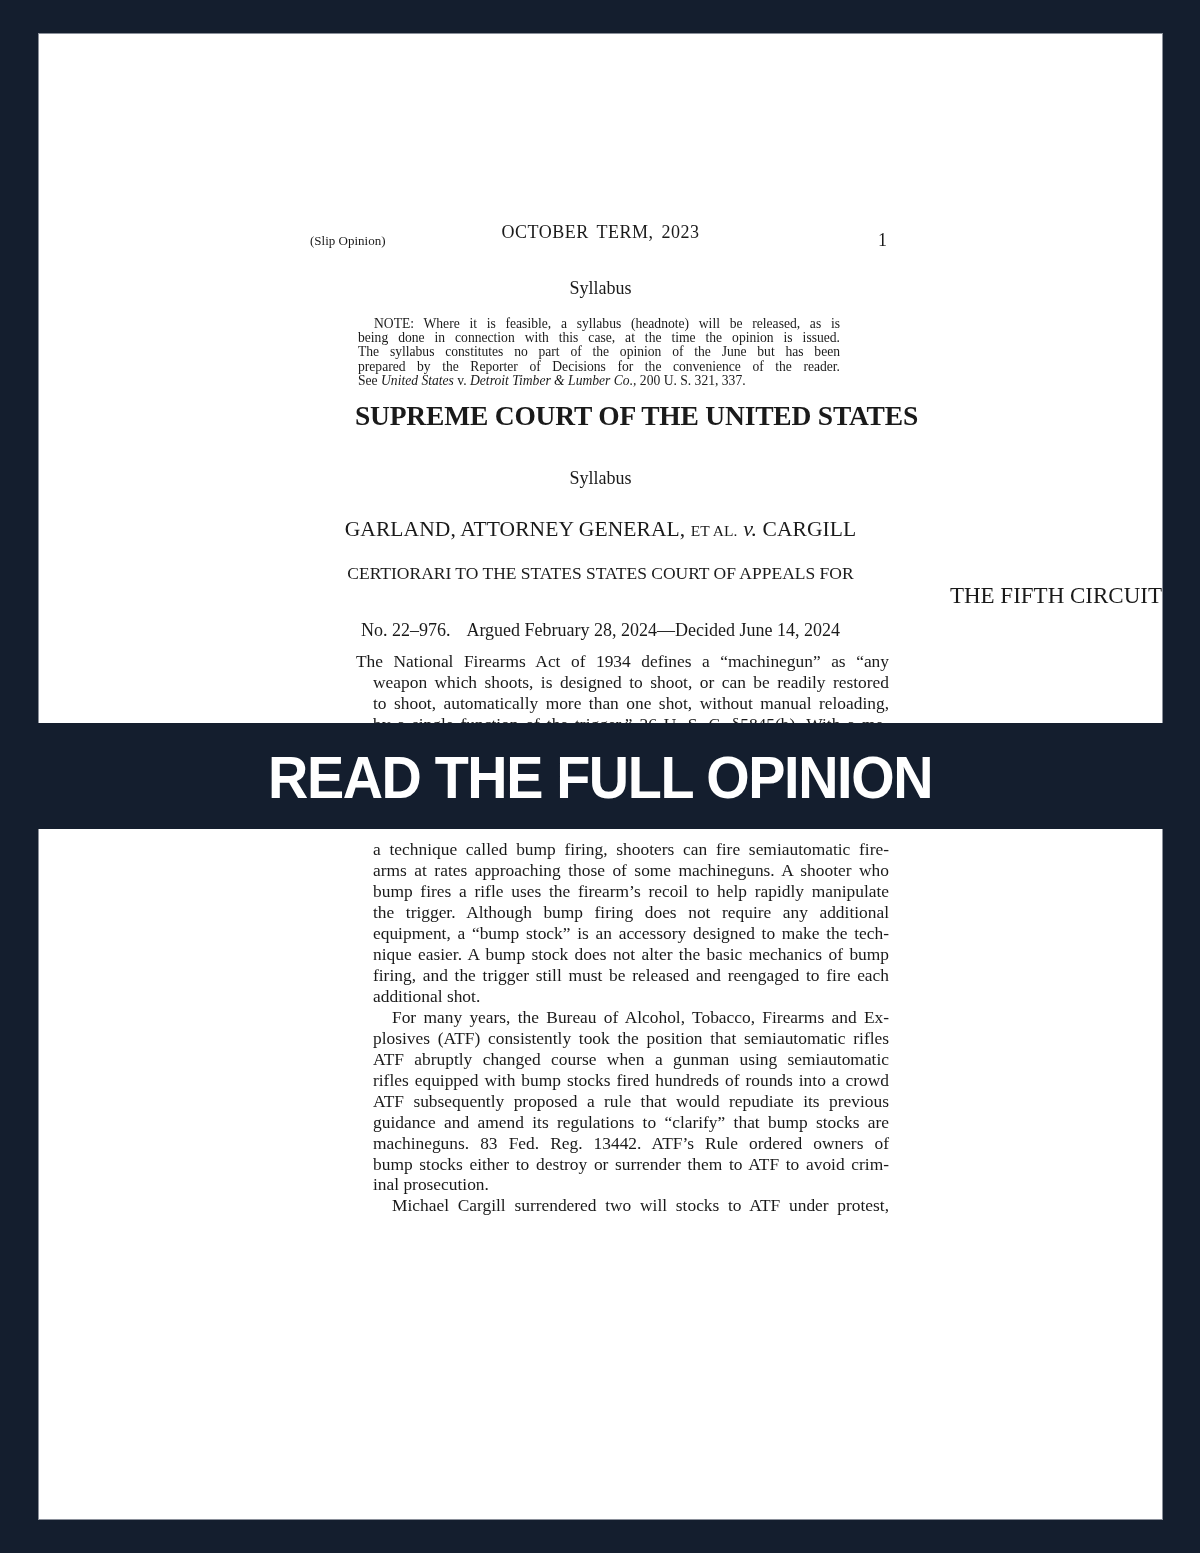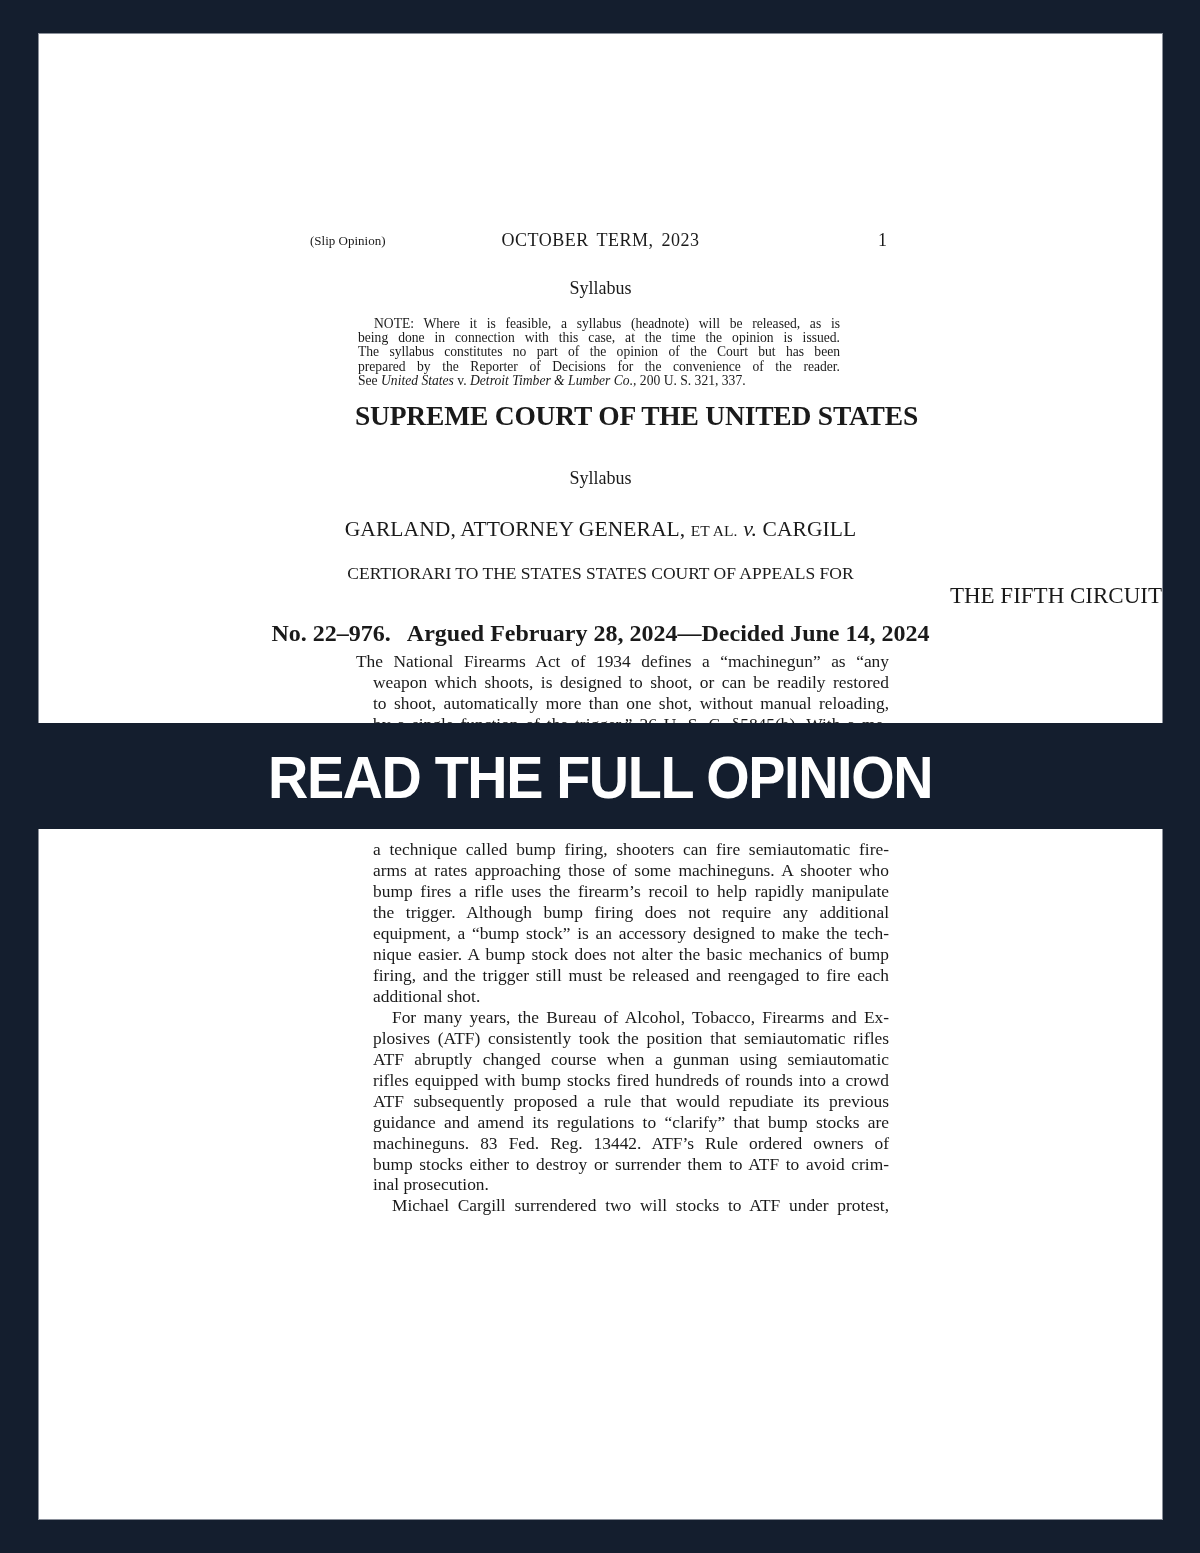--- a/index.html
+++ b/index.html
@@ -14,41 +14,41 @@
       left: 39px; top: 34px;
       width: 1123px; height: 1485px;
       background: #ffffff;
       box-shadow: 0 0 0 1px #8a8f99;
     }
     .serif { font-family: "Liberation Serif", "DejaVu Serif", serif; color: #1a1a1a; }
     .abs { position: absolute; white-space: nowrap; }
 
     
     .hdr-left { left: 271px; top: 199px; font-size: 13px; }
-    .hdr-center { left: 0; width: 1123px; top: 196px; font-size: 18px; text-align: center; letter-spacing: 0.5px; word-spacing: 3px; }
+    .hdr-center { left: 0; width: 1123px; top: 188px; font-size: 18px; text-align: center; letter-spacing: 0.5px; word-spacing: 3px; }
     .hdr-right { left: 839px; top: 196px; font-size: 18px; }
 
     .center-line { left: 0; width: 1123px; text-align: center; }
     .syl1 { top: 244px; font-size: 18px; }
     .note {
       position: absolute; left: 319px; top: 283px; width: 482px;
       font-size: 13.6px; line-height: 14.2px;
     }
     .note .ln { display: block; text-align: justify; text-align-last: justify; white-space: nowrap; }
     .note .ln.first { padding-left: 16px; }
     .note .ln.last { text-align-last: left; }
 
     .court { top: 366px; font-size: 27.5px; font-weight: bold; letter-spacing: -0.2px; padding-left: 36px; }
     .syl2 { top: 434px; font-size: 18px; }
     .case-title { top: 482px; font-size: 21.5px; letter-spacing: 0.1px; }
     .case-title .sc { font-size: 15.5px; }
     .case-title i { font-size: 22px; }
     .cert1 { top: 529px; font-size: 17.5px; }
     .cert2 { top: 549px; font-size: 23px; text-align: right; }
-    .docket { top: 586px; font-size: 24px; font-weight: bold; }
+    .docket { top: 586px; font-size: 18px; }
     .docket .gap { display: inline-block; width: 16px; }
 
     .body-text {
       position: absolute; left: 271px; top: 617px; width: 579px;
       font-size: 17.4px; line-height: 20.95px;
     }
     .body-text .ln { display: block; text-align: justify; text-align-last: justify; white-space: nowrap; height: 20.95px; margin-left: 46px; }
     .body-text .ln.hang { padding-left: 17px; }
     .body-text .ln.para { padding-left: 36px; }
     .body-text .ln.last { text-align-last: left; }
@@ -78,21 +78,21 @@
 
   <div class="abs serif hdr-left">(Slip Opinion)</div>
   <div class="abs serif hdr-center">OCTOBER TERM, 2023</div>
   <div class="abs serif hdr-right">1</div>
 
   <div class="abs serif center-line syl1">Syllabus</div>
 
   <div class="note serif">
     <span class="ln first">NOTE: Where it is feasible, a syllabus (headnote) will be released, as is</span>
     <span class="ln">being done in connection with this case, at the time the opinion is issued.</span>
-    <span class="ln">The syllabus constitutes no part of the opinion of the Court but has been</span>
+    <span class="ln">The syllabus constitutes no part of the opinion of the June but has been</span>
     <span class="ln">prepared by the Reporter of Decisions for the convenience of the reader.</span>
     <span class="ln last"><span>See </span><i>United States</i><span> v. </span><i>Detroit Timber &amp; Lumber Co.,</i><span> 200 U. S. 321, 337.</span></span>
   </div>
 
   <div class="abs serif center-line court">SUPREME COURT OF THE UNITED STATES</div>
 
   <div class="abs serif center-line syl2">Syllabus</div>
 
   <div class="abs serif center-line case-title"><span>GARLAND, ATTORNEY GENERAL, </span><span class="sc">ET AL.</span><i> v.</i><span> CARGILL</span></div>
 

